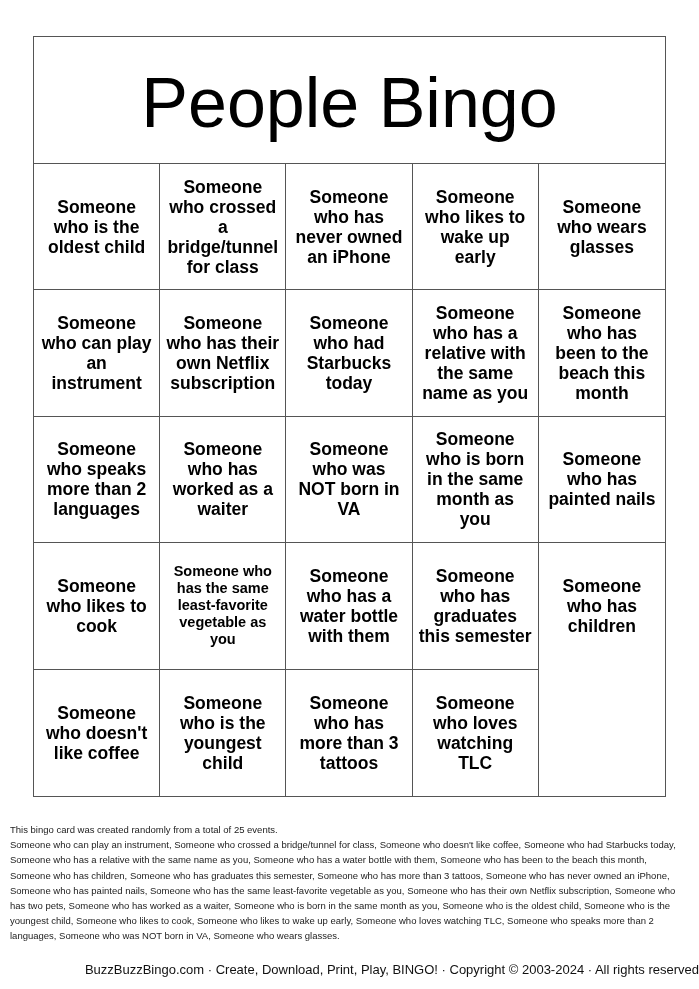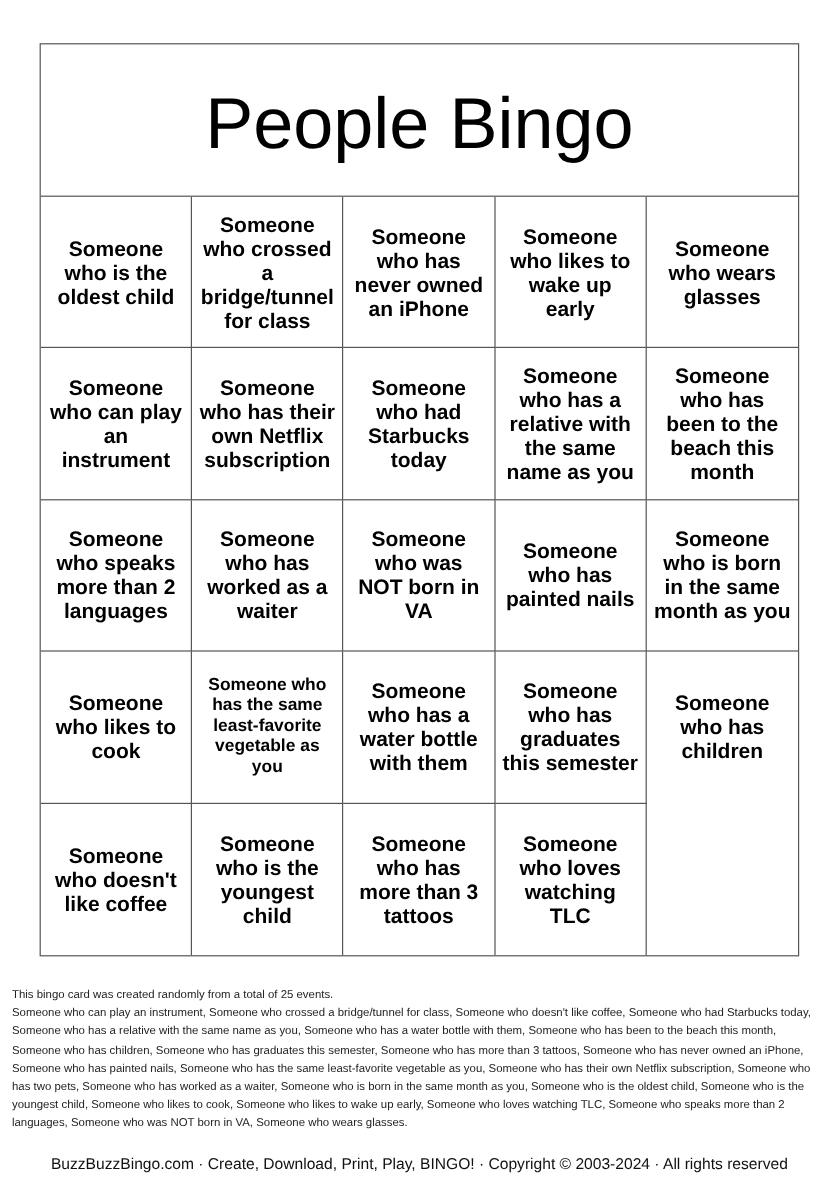--- a/index.html
+++ b/index.html
@@ -1,26 +1,26 @@
 <!DOCTYPE html>
 <html><head>
   <meta charset="utf-8">
   <style>
     html, body { margin: 0; padding: 0; background: #ffffff; }
     body { width: 699px; height: 989px; position: relative; font-family: "Liberation Sans", sans-serif; color: #000; overflow: hidden; }
     .card { position: absolute; left: 33px; top: 36px; width: 633px; border: 1px solid #555; box-sizing: border-box; }
     .header { height: 127px; border-bottom: 1px solid #555; display: flex; align-items: center; justify-content: center; box-sizing: border-box; }
-    .title { font-size: 60px; line-height: 1; letter-spacing: 0px; margin-top: 6px; }
+    .title { font-size: 70px; line-height: 1; letter-spacing: 0px; margin-top: 6px; }
     .grid { display: grid; grid-template-columns: repeat(5, 1fr); grid-template-rows: repeat(5, 126.4px); }
     .cell { border-right: 1px solid #555; border-bottom: 1px solid #555; display: flex; align-items: center; justify-content: center; text-align: center; font-size: 17.5px; line-height: 20px; padding: 0 6px; box-sizing: border-box; font-weight: bold; }
     .cell:nth-child(5n) { border-right: none; }
     .cell:nth-last-child(-n+5) { border-bottom: none; }
     .cell.small { font-size: 14.5px; line-height: 17px; }
     .footer-text { position: absolute; left: 10px; top: 822px; width: 680px; font-size: 9.5px; line-height: 15.2px; color: #222; }
-    .copyright { position: absolute; left: 0; top: 962px; width: 699px; text-align: center; font-size: 13px; color: #111; }
+    .copyright { position: absolute; left: 0; top: 962px; width: 699px; text-align: right; font-size: 13px; color: #111; }
   </style>
 </head>
 <body>
 
 <div class="card">
   <div class="header">
     <div class="title">People Bingo</div>
   </div>
   <div class="grid" id="grid">
       <div class="cell">
@@ -56,24 +56,24 @@
       <div class="cell">
         <span>Someone who speaks more than 2 languages</span>
       </div>
       <div class="cell">
         <span>Someone who has worked as a waiter</span>
       </div>
       <div class="cell">
         <span>Someone who was NOT born in VA</span>
       </div>
       <div class="cell">
-        <span>Someone who has painted nails</span>
+        <span>Someone who is born in the same month as you</span>
       </div>
       <div class="cell">
-        <span>Someone who is born in the same month as you</span>
+        <span>Someone who has painted nails</span>
       </div>
       <div class="cell">
         <span>Someone who likes to cook</span>
       </div>
       <div class="cell small">
         <span>Someone who has the same least-favorite vegetable as you</span>
       </div>
       <div class="cell">
         <span>Someone who has a water bottle with them</span>
       </div>

